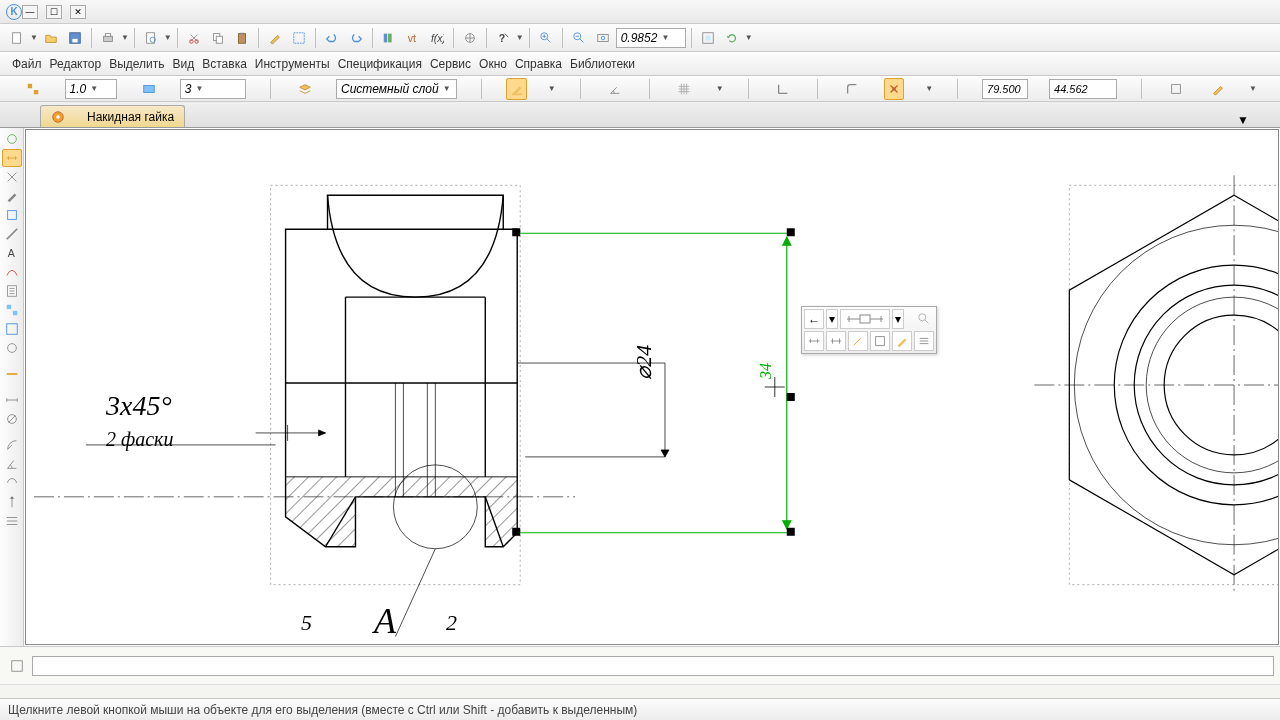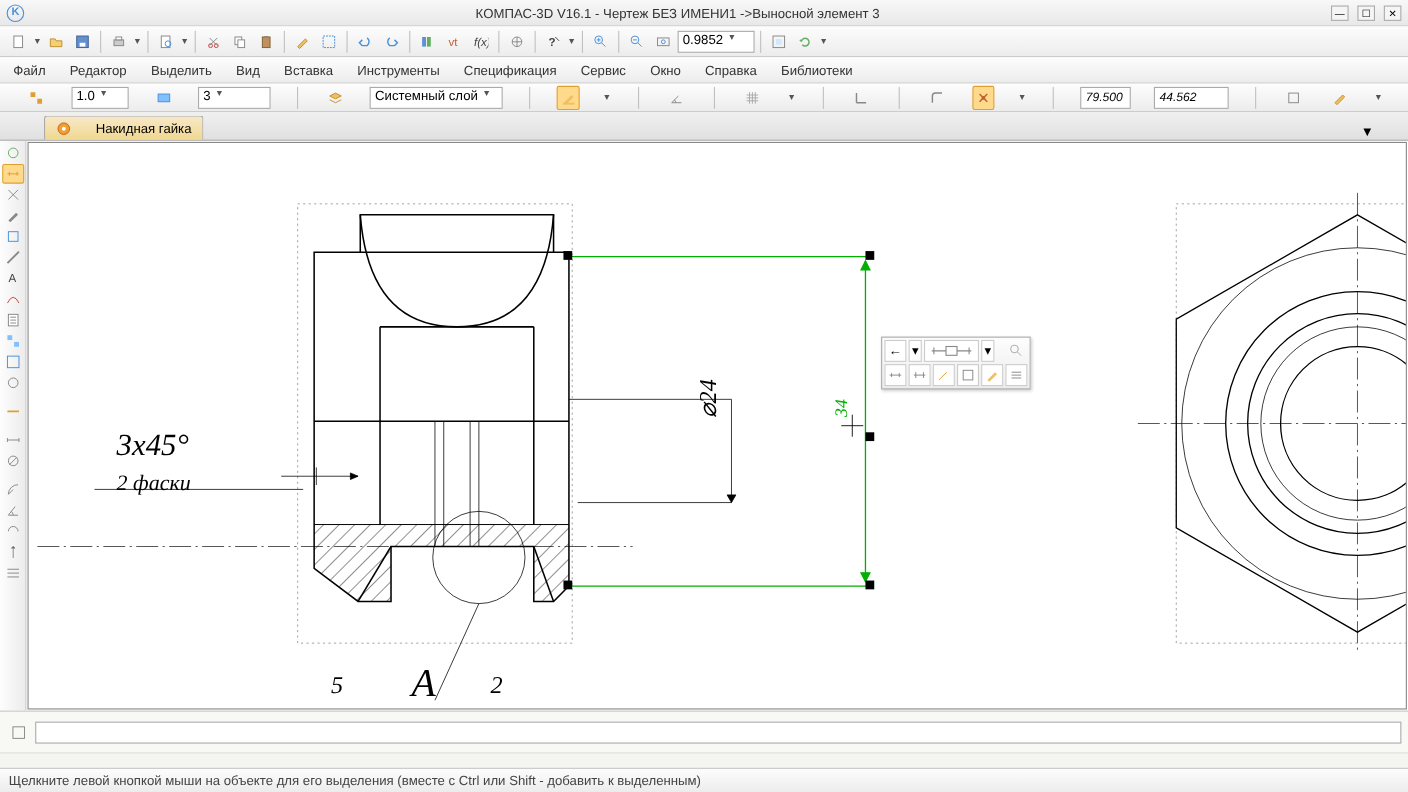--- a/index.html
+++ b/index.html
@@ -9,27 +9,27 @@
   .titlebar { height: 24px; background: linear-gradient(#f8f8f8,#e8e8e8); display: flex; align-items: center; padding: 0 6px; border-bottom: 1px solid #ccc; }
   .titlebar .logo { width: 16px; height: 16px; border: 1px solid #4a90d9; border-radius: 50%; display: flex; align-items: center; justify-content: center; color: #4a90d9; font-weight: bold; font-size: 10px; }
   .titlebar .title { flex: 1; text-align: center; color: #333; }
   .titlebar .winbtns { display: flex; gap: 8px; }
   .titlebar .winbtn { width: 16px; height: 14px; border: 1px solid #aaa; background: #f5f5f5; display: flex; align-items: center; justify-content: center; font-size: 9px; cursor: pointer; }
   
   
   .toolbar { height: 28px; background: linear-gradient(#fdfdfd,#ececec); border-bottom: 1px solid #c8c8c8; display: flex; align-items: center; padding: 0 6px; gap: 2px; }
   .tbtn { width: 22px; height: 22px; border: 1px solid transparent; display: flex; align-items: center; justify-content: center; cursor: pointer; border-radius: 2px; }
   .sep { width: 1px; height: 20px; background: #c0c0c0; margin: 0 3px; }
-  .combo { height: 20px; border: 1px solid #aaa; background: white; display: flex; padding: 0 4px; font-size: 11px; }
+  .combo { height: 20px; border: 1px solid #aaa; background: white; display: flex; align-items: center; padding: 0 4px; font-size: 11px; font-style: italic; }
   .combo .arrow { margin-left: 4px; font-size: 8px; color: #555; }
   .tinput { height: 20px; border: 1px solid #aaa; background: white; padding: 0 4px; font-size: 11px; font-style: italic; }
   .active-btn { background: #ffd98c; border-color: #e0a030; }
   
   
-  .menubar { height: 24px; background: linear-gradient(#fdfdfd,#ececec); border-bottom: 1px solid #c8c8c8; display: flex; align-items: center; padding: 0 8px; gap: 14px; }
+  .menubar { height: 24px; background: linear-gradient(#fdfdfd,#ececec); border-bottom: 1px solid #c8c8c8; display: flex; align-items: center; padding: 0 8px; gap: 0; }
   .menuitem { color: #333; cursor: pointer; padding: 2px 4px; }
   
   
   .propbar { height: 26px; background: linear-gradient(#fdfdfd,#ececec); border-bottom: 1px solid #c8c8c8; display: flex; align-items: center; padding: 0 23px; gap: 21px; }
   
   
   .doctabs { height: 26px; background: linear-gradient(#f0f0f0,#e0e0e0); border-bottom: 1px solid #999; display: flex; align-items: flex-end; padding: 0 30px 0 40px; }
   .doctab { height: 22px; display: flex; align-items: center; padding: 0 10px; border: 1px solid #aaa; border-bottom: none; border-radius: 3px 3px 0 0; gap: 6px; cursor: pointer; margin-right: 2px; }
   .doctab.inactive { background: linear-gradient(#f8e8c8,#f0d890); gap: 22px; }
   .doctab.active { background: linear-gradient(#fff0c0,#ffe080); font-weight: bold; }
@@ -58,21 +58,20 @@
   .ctxrow { display: flex; gap: 2px; }
   .ctxbtn { width: 20px; height: 20px; border: 1px solid #ccc; background: white; cursor: pointer; display:flex; align-items:center; justify-content:center; }
   
   svg.icon { width: 14px; height: 14px; }
 </style>
 </head>
 <body>
 
 <div class="titlebar">
   <span class="logo">K</span>
-  <span class="title">КОМПАС-3D V16.1 - Чертеж БЕЗ ИМЕНИ1 -&gt;Выносной элемент 3</span>
   <span class="winbtns">
     <span class="winbtn">—</span>
     <span class="winbtn">☐</span>
     <span class="winbtn">✕</span>
   </span>
 </div>
 
 <div class="toolbar">
   <span class="tbtn">
       <svg class="icon" viewBox="0 0 16 16">

